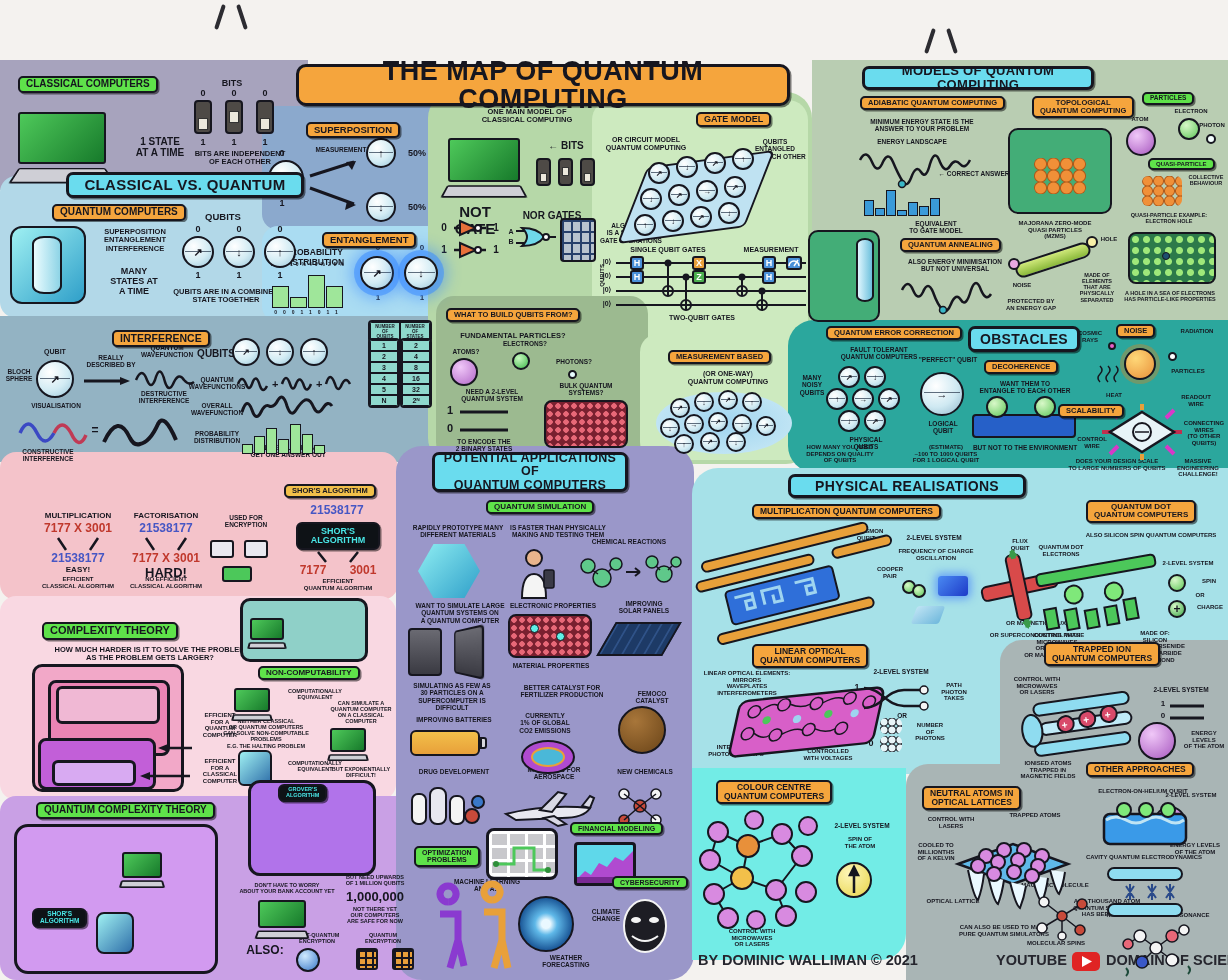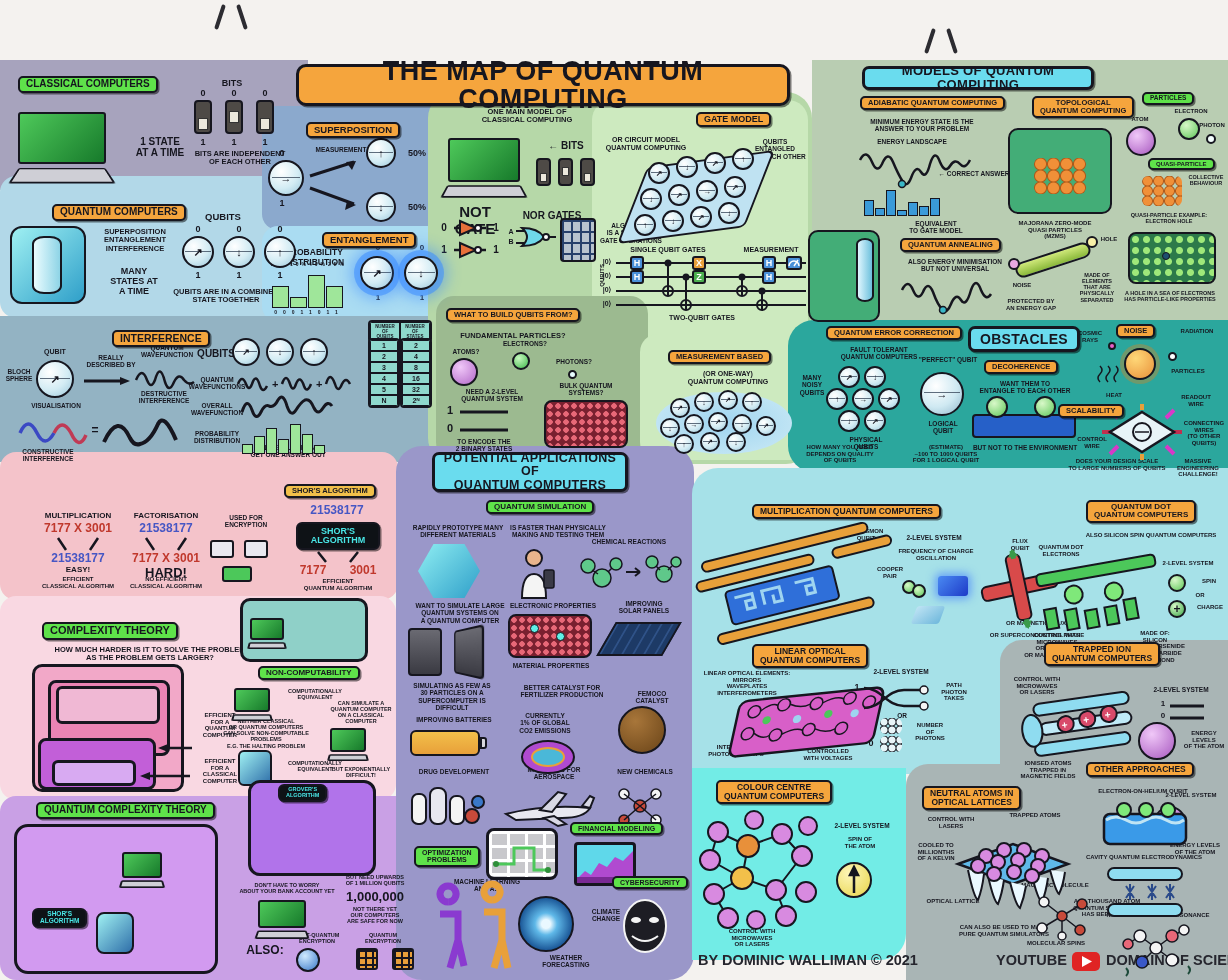--- a/index.html
+++ b/index.html
@@ -87,20 +87,21 @@
     </div>
   <div class="sw" style="left:256px;top:100px;width:18px;height:34px">
       <i style="margin-top:14px"></i>
     </div>
   <div class="t" style="left:196px;top:137px;width:14px;font-size:9px">1</div>
   <div class="t" style="left:227px;top:137px;width:14px;font-size:9px">1</div>
   <div class="t" style="left:258px;top:137px;width:14px;font-size:9px">1</div>
   <div class="t" style="left:180px;top:150px;width:120px;font-size:7.5px">BITS ARE INDEPENDENT
 OF EACH OTHER</div>
 
+  <div class="bc" style="left:66px;top:172px;width:238px;height:26px;font-size:15px">CLASSICAL VS. QUANTUM</div>
   <div class="lo" style="left:52px;top:204px;font-size:10px">QUANTUM COMPUTERS</div>
   <div class="chip" style="left:10px;top:226px;width:76px;height:78px;background:linear-gradient(135deg,#9ff0f2,#2f9fc9);border-radius:12px"></div>
   <div class="chip" style="left:32px;top:236px;width:30px;height:58px;background:linear-gradient(90deg,#eafcff,#8ed4e6);border-radius:12px/8px"></div>
   <div class="t" style="left:90px;top:228px;width:90px;font-size:7.5px">SUPERPOSITION
 ENTANGLEMENT
 INTERFERENCE</div>
   <div class="t" style="left:96px;top:266px;width:76px;font-size:9px">MANY
 STATES AT
 A TIME</div>
   <div class="t" style="left:188px;top:212px;width:70px;font-size:9.5px">QUBITS</div>
@@ -906,20 +907,21 @@
   <div class="t" style="left:528px;top:954px;width:76px;font-size:6.5px">WEATHER
 FORECASTING</div>
   <div class="lg" style="left:612px;top:876px;font-size:7px">CYBERSECURITY</div>
   <svg style="left:622px;top:898px" width="46" height="56">
       <ellipse cx="23" cy="28" rx="21" ry="26" fill="#1d1d24" stroke="#f4f4f4" stroke-width="2"></ellipse>
       <ellipse cx="14" cy="22" rx="5" ry="3" fill="#f4f4f4"></ellipse>
       <ellipse cx="32" cy="22" rx="5" ry="3" fill="#f4f4f4"></ellipse>
       <path d="M10 38 q13 10 26 0" stroke="#f4f4f4" stroke-width="2" fill="none"></path>
     </svg>
 
+  <div class="bc" style="left:788px;top:474px;width:238px;height:24px;font-size:14px">PHYSICAL REALISATIONS</div>
   <div class="lo" style="left:752px;top:504px;font-size:8.5px">MULTIPLICATION QUANTUM COMPUTERS</div>
   <svg style="left:698px;top:530px" width="210" height="100">
       <g transform="rotate(-14 100 50)">
         <rect x="10" y="10" width="170" height="10" rx="5" fill="#e8a03a" stroke="#16161f" stroke-width="2"></rect>
         <rect x="0" y="28" width="120" height="10" rx="5" fill="#e8a03a" stroke="#16161f" stroke-width="2"></rect>
         <rect x="26" y="44" width="110" height="34" rx="4" fill="#2f6fd9" stroke="#16161f" stroke-width="2"></rect>
         <path d="M34 52 h18 v14 h-8 v-8 h8 M62 66 v-14 h18 v14 h-8 v-8 M96 52 h18 v14 h-8 v-8 h8" stroke="#9fd4f0" stroke-width="3" fill="none"></path>
         <rect x="8" y="84" width="160" height="10" rx="5" fill="#e8a03a" stroke="#16161f" stroke-width="2"></rect>
         <rect x="140" y="28" width="60" height="10" rx="5" fill="#e8a03a" stroke="#16161f" stroke-width="2"></rect>
       </g>

